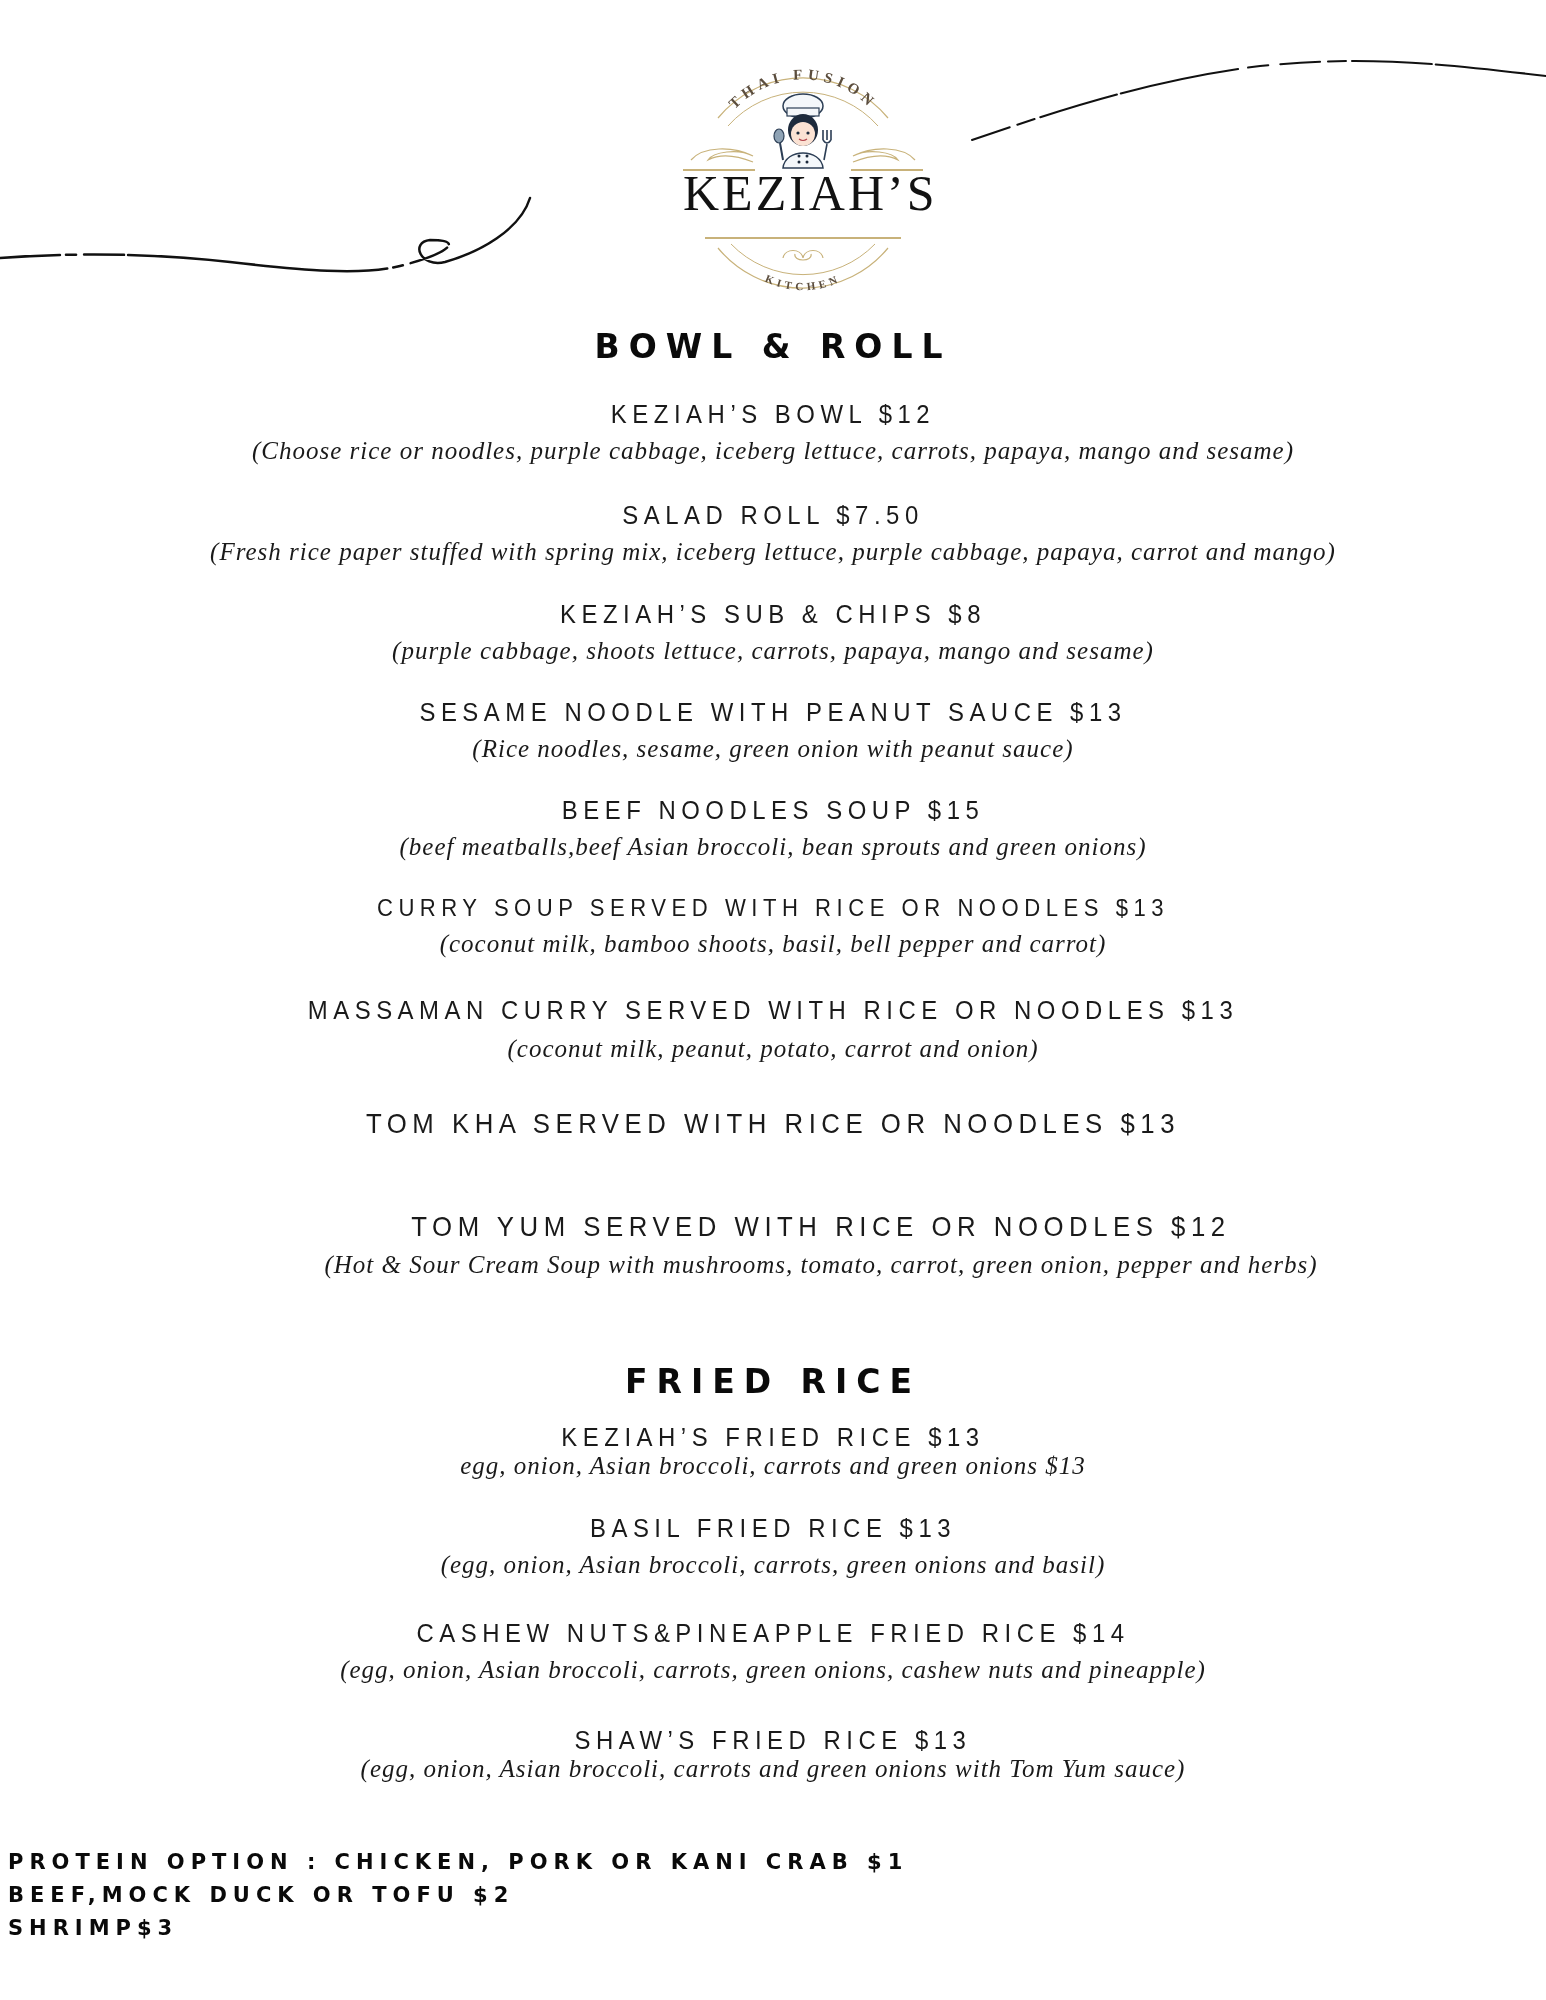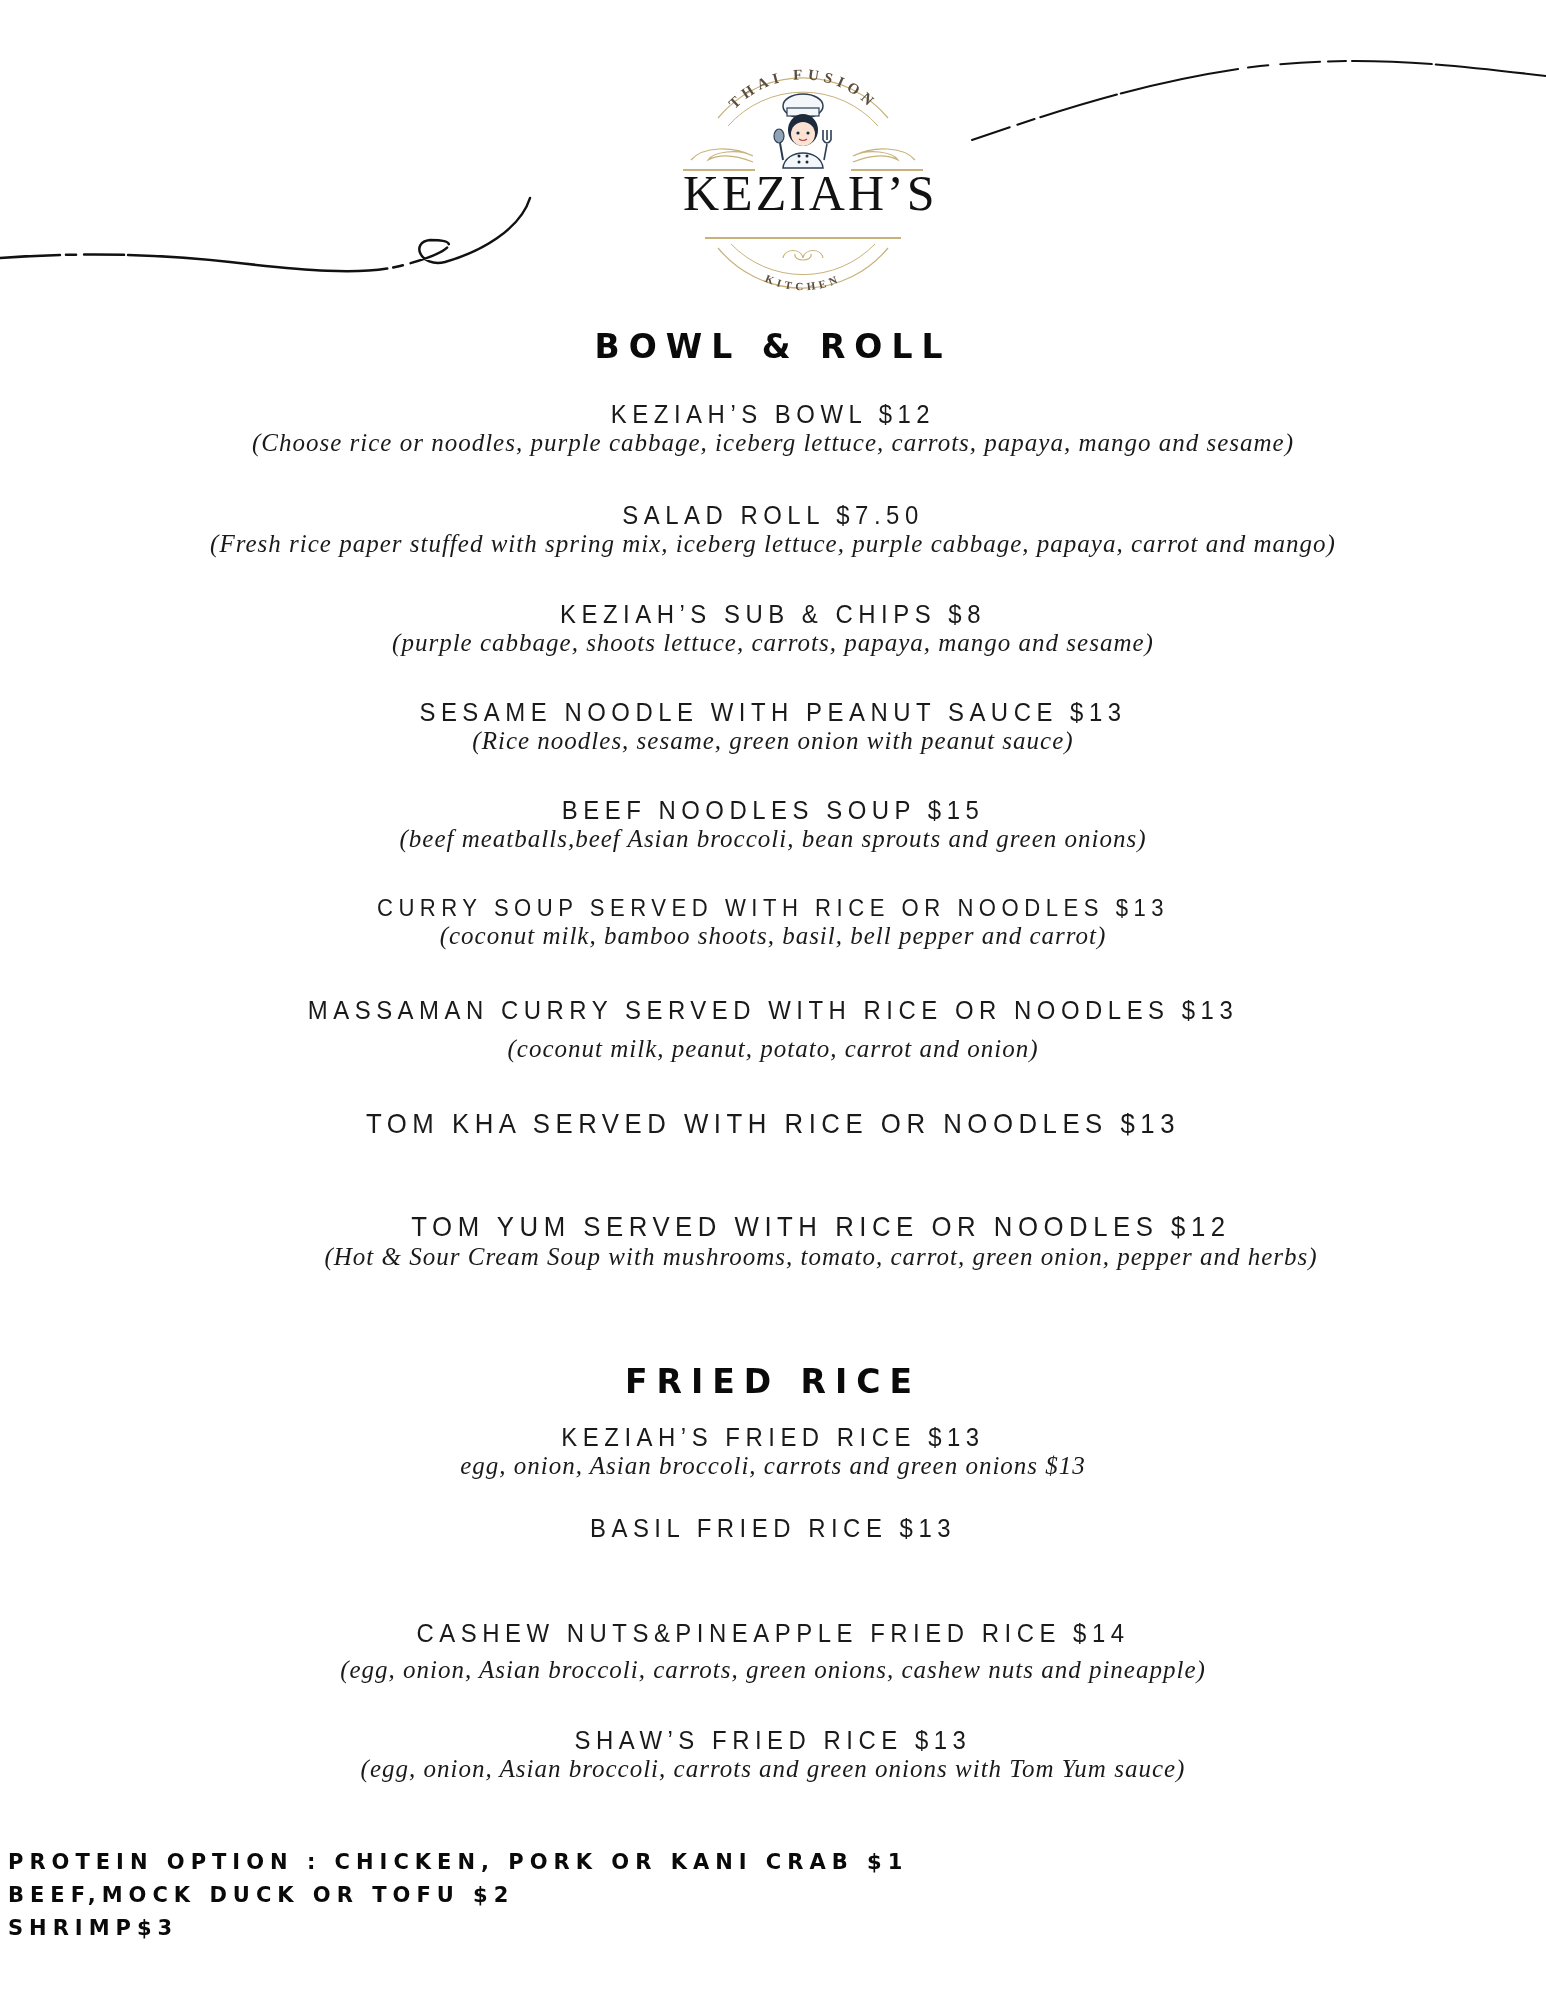--- a/index.html
+++ b/index.html
@@ -25,21 +25,21 @@
     }
     .item { position: absolute; left: 0; width: 1546px; text-align: center; }
     .item-name {
       display: block;
       font-family: "Liberation Sans", sans-serif; font-weight: normal;
       font-size: 26px; letter-spacing: 6px; color: #1a1a1a;
       line-height: 1; white-space: nowrap;
       transform: scaleX(0.92); transform-origin: center;
     }
     .item-desc {
-      display: block; margin-top: 2px;
+      display: block; margin-top: 10px;
       font-family: "Liberation Serif", serif; font-style: italic;
       font-size: 25px; letter-spacing: 1px; color: #1a1a1a;
       line-height: 1.1; white-space: nowrap;
     }
     .protein {
       position: absolute; left: 8px; width: 1504px; text-align: left;
       font-family: "DejaVu Sans", sans-serif; font-weight: bold;
       font-size: 21px; letter-spacing: 6px; color: #0a0a0a; line-height: 33px;
     }
   </style>
@@ -137,20 +137,21 @@
 </div>
 
 <div class="section-title" style="top:1365px;">FRIED RICE</div>
 
 <div class="item" style="top:1424px;">
   <span class="item-name">KEZIAH’S FRIED RICE $13</span>
   <span class="item-desc" style="margin-top:2px;">egg, onion, Asian broccoli, carrots and green onions $13</span>
 </div>
 <div class="item" style="top:1515px;">
   <span class="item-name">BASIL FRIED RICE $13</span>
+  <span class="item-desc">(egg, onion, Asian broccoli, carrots, green onions and basil)</span>
 </div>
 <div class="item" style="top:1620px;">
   <span class="item-name">CASHEW NUTS&amp;PINEAPPLE FRIED RICE $14</span>
   <span class="item-desc" style="margin-top:10px;">(egg, onion, Asian broccoli, carrots, green onions, cashew nuts and pineapple)</span>
 </div>
 <div class="item" style="top:1727px;">
   <span class="item-name">SHAW’S FRIED RICE $13</span>
   <span class="item-desc" style="margin-top:2px;">(egg, onion, Asian broccoli, carrots and green onions with Tom Yum sauce)</span>
 </div>
 

